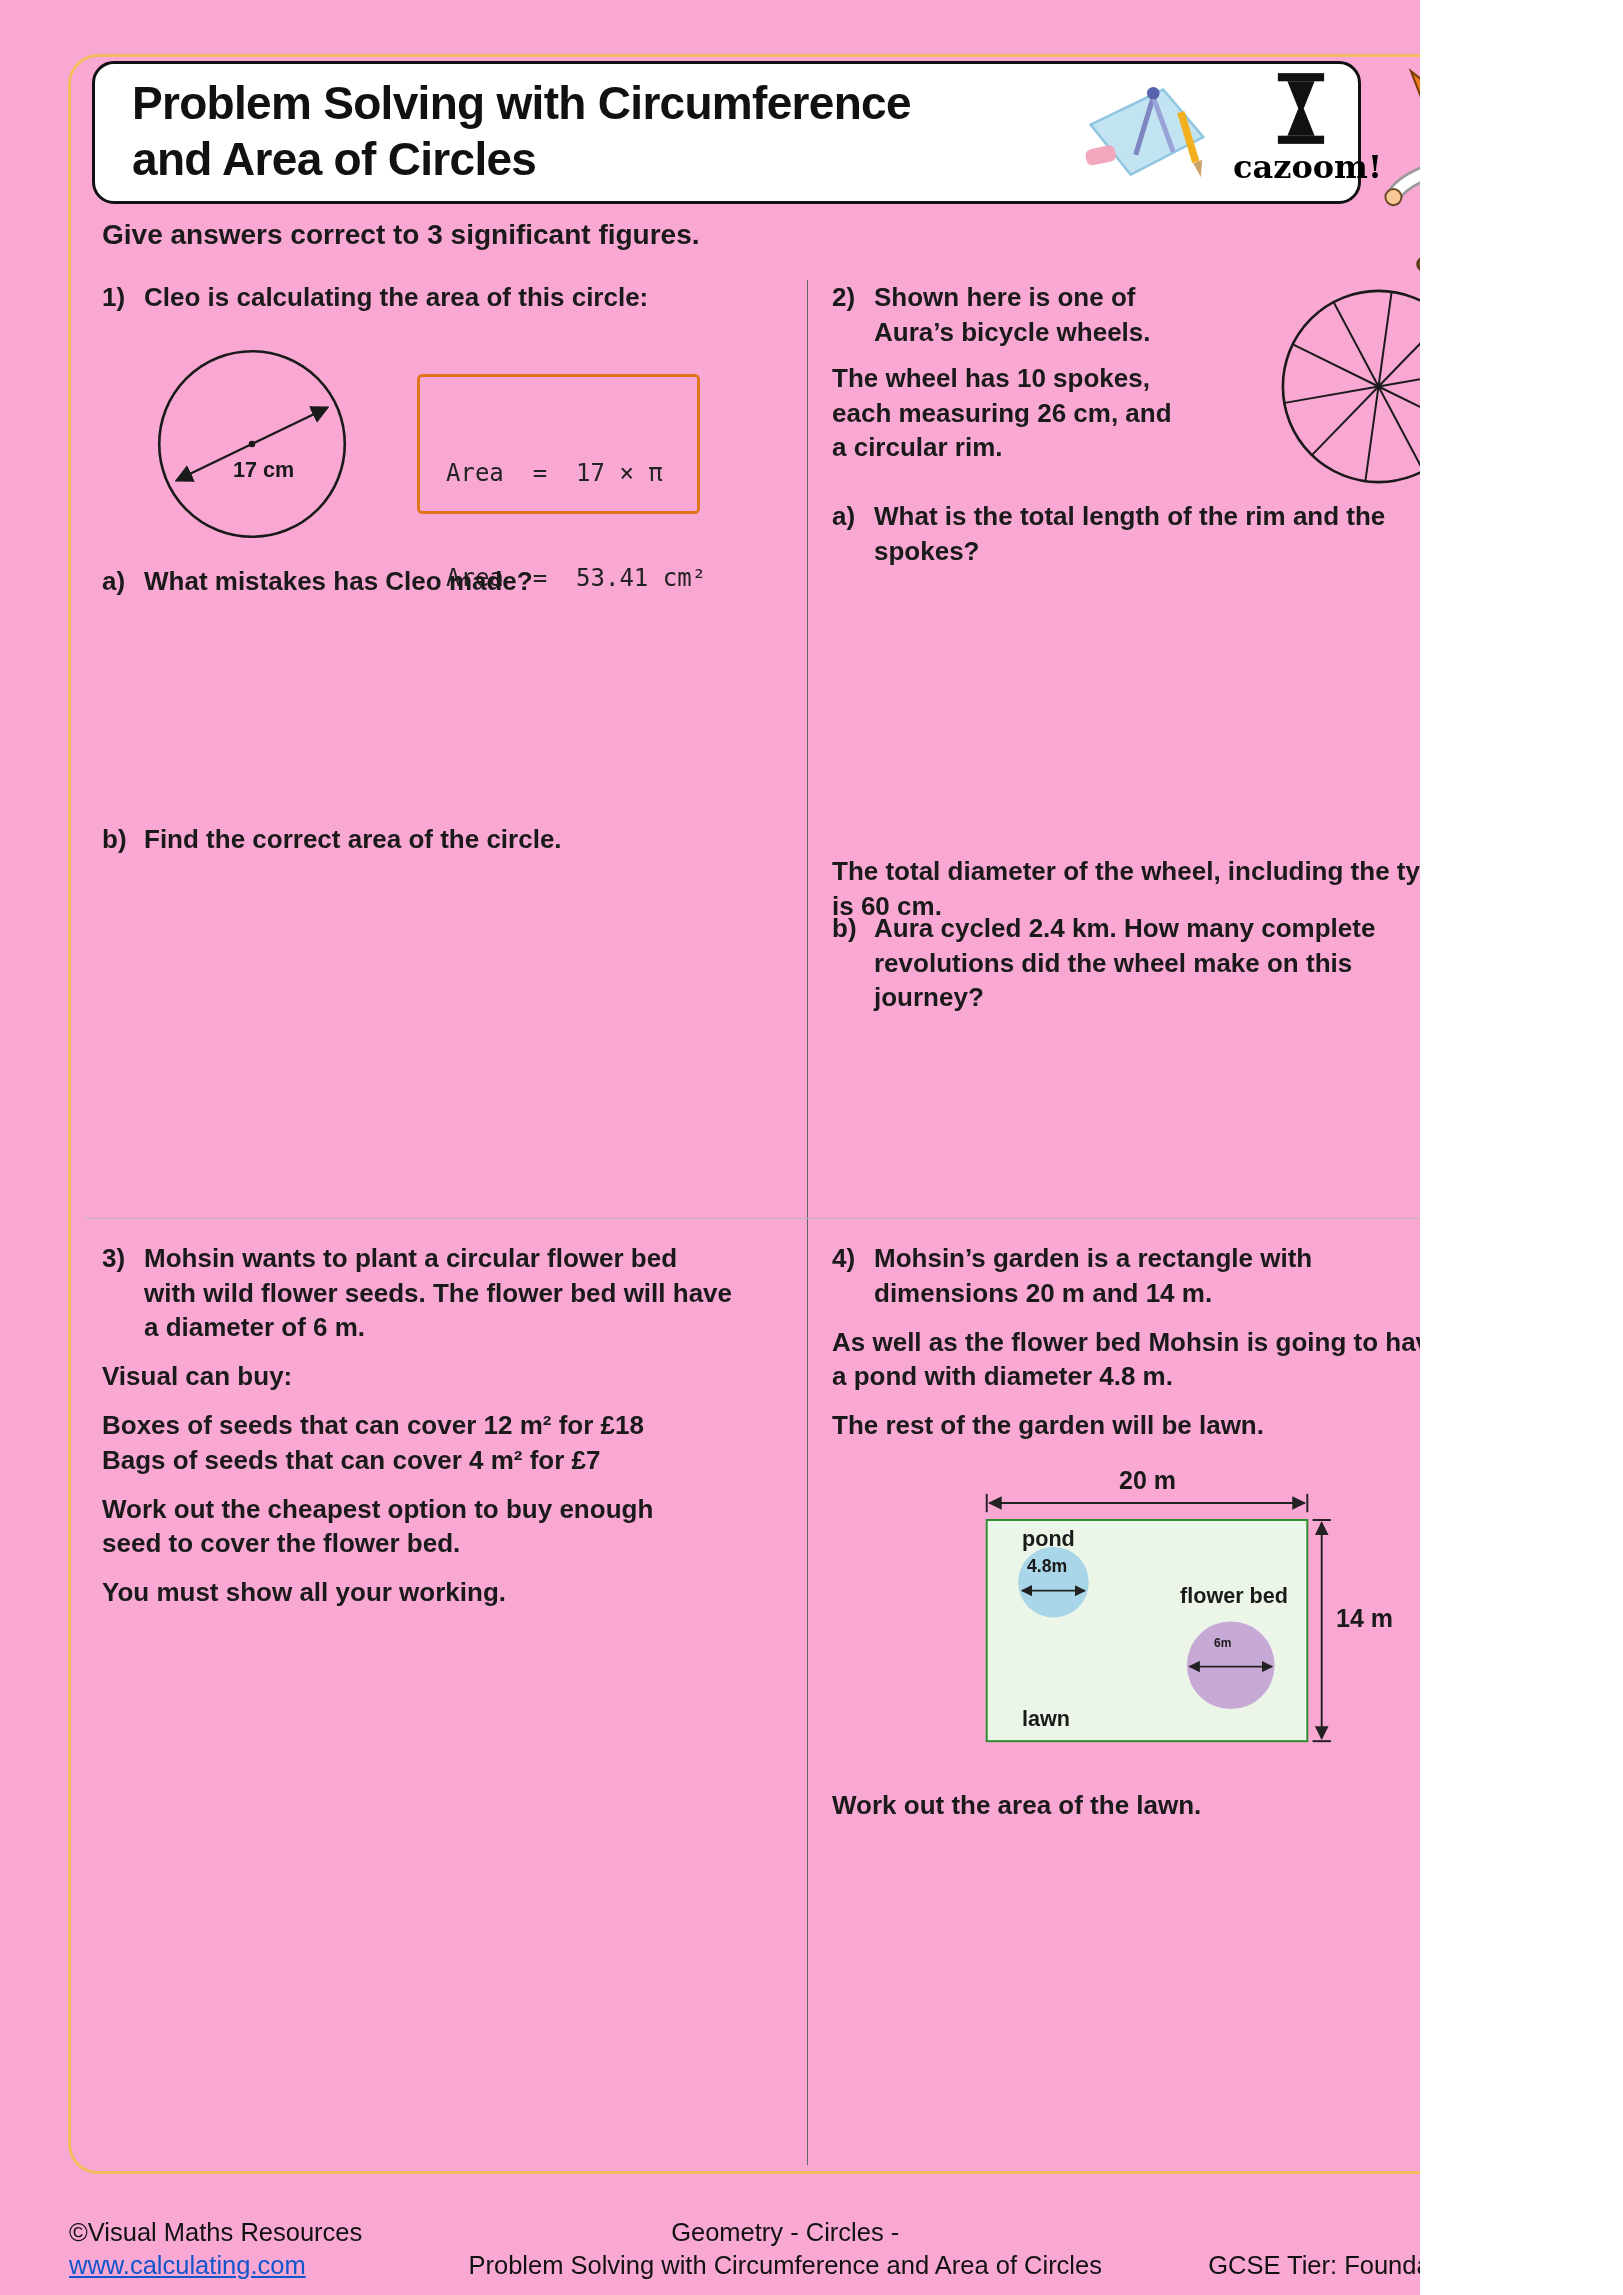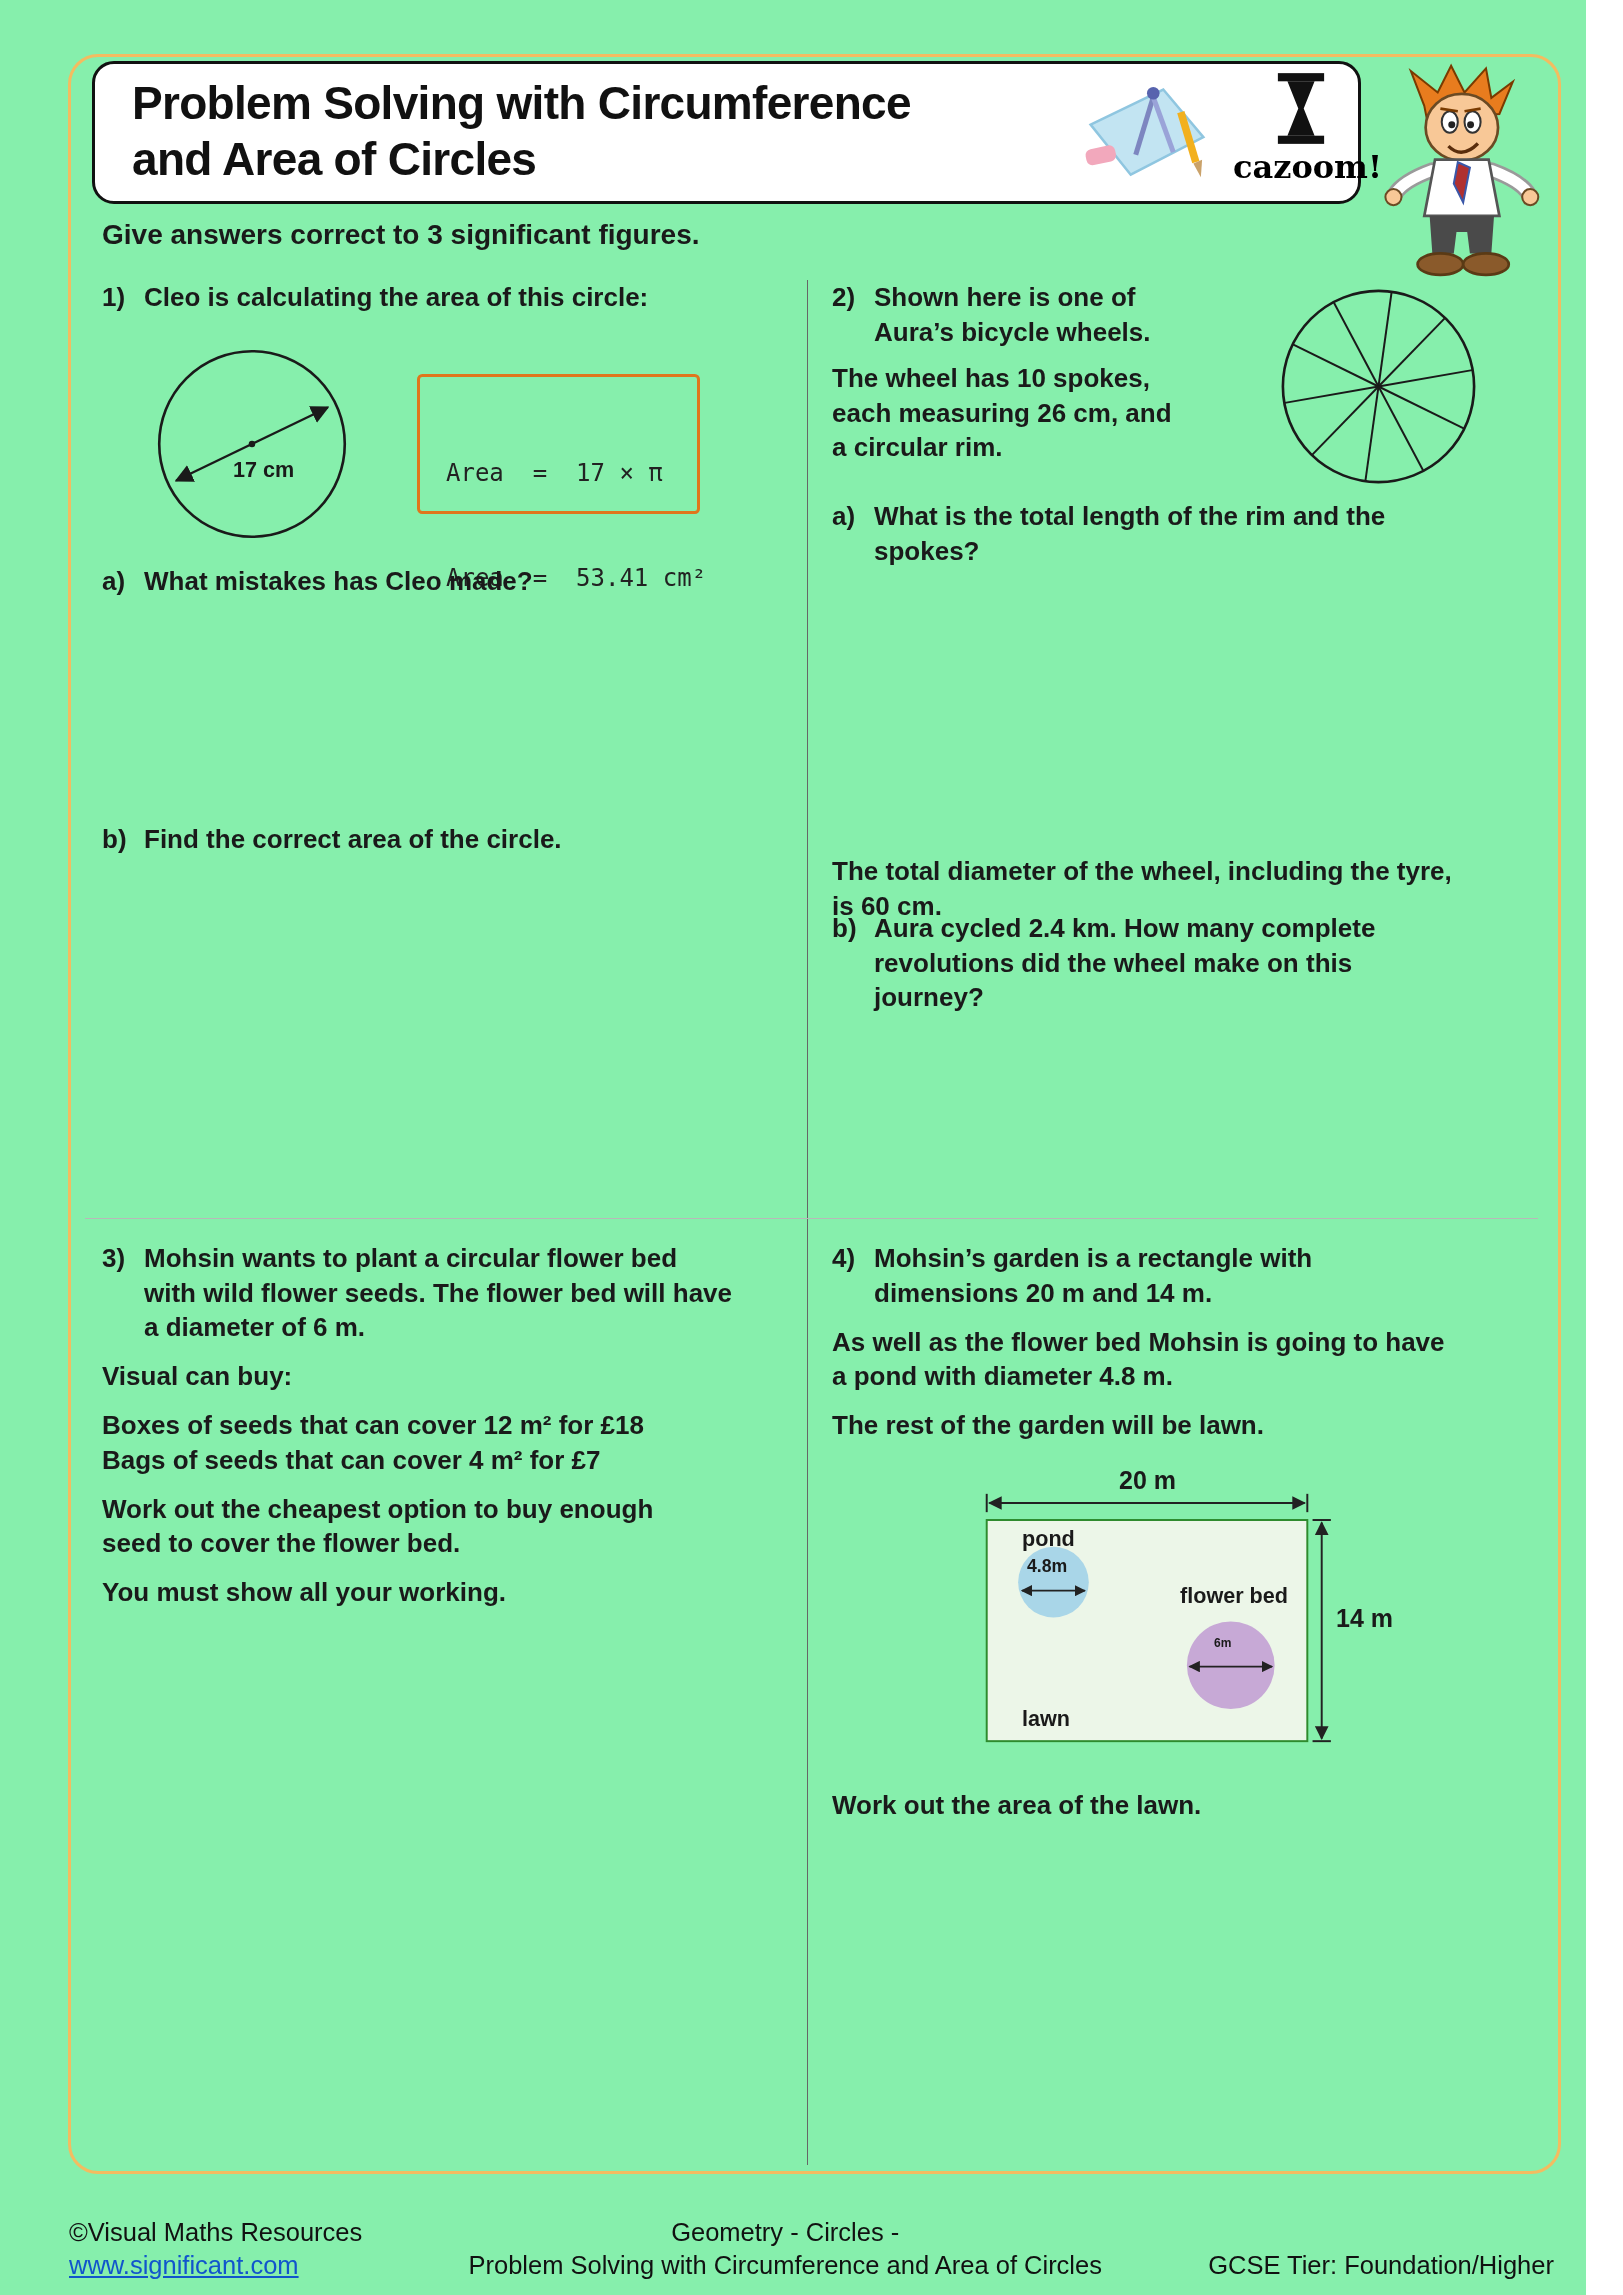--- a/index.html
+++ b/index.html
@@ -1,16 +1,16 @@
 <!DOCTYPE html>
 <html style="font-size:10.5px"><head>
 <meta charset="utf-8">
 <style>
   html,body{margin:0;padding:0;background:#fff;}
-  #page{position:relative;width:1586px;height:2295px;background:#86efac;
+  #page{position:relative;width:1420px;height:2295px;background:#f9a8d4;
         font-family:"Liberation Sans",sans-serif;color:#1a1a1a;overflow:hidden;}
 
   .page-border{position:absolute;left:68px;top:54px;width:1487px;height:2114px;
         border:3.9px solid #f3bc60;border-radius:30px;}
 
   .header-box{position:absolute;left:92px;top:61px;width:1269px;height:143px;
         background:#fff;border:3.9px solid #111;border-radius:22px;box-sizing:border-box;}
   .title{position:absolute;left:37px;top:10.5px;font-size:46px;font-weight:700;
         line-height:1.22;color:#111;letter-spacing:-0.7px;}
   .stationery{position:absolute;left:1080px;top:77px;width:139px;height:119px;}
@@ -239,21 +239,21 @@
       <span class="glabel g-6m">6m</span>
       <span class="glabel g-lawn">lawn</span>
     </div>
 
     <div class="para">Work out the area of the lawn.</div>
   </div>
 
   <div class="footer">
     <div class="f-left">
       <div>©Visual Maths Resources</div>
-      <div class="f-link">www.significant.com</div>
+      <div class="f-link">www.calculating.com</div>
     </div>
     <div class="f-center">
       <div>Geometry - Circles -</div>
       <div>Problem Solving with Circumference and Area of Circles</div>
     </div>
     <div class="f-right">GCSE Tier: Foundation/Higher</div>
   </div>
 
 </div>
 

